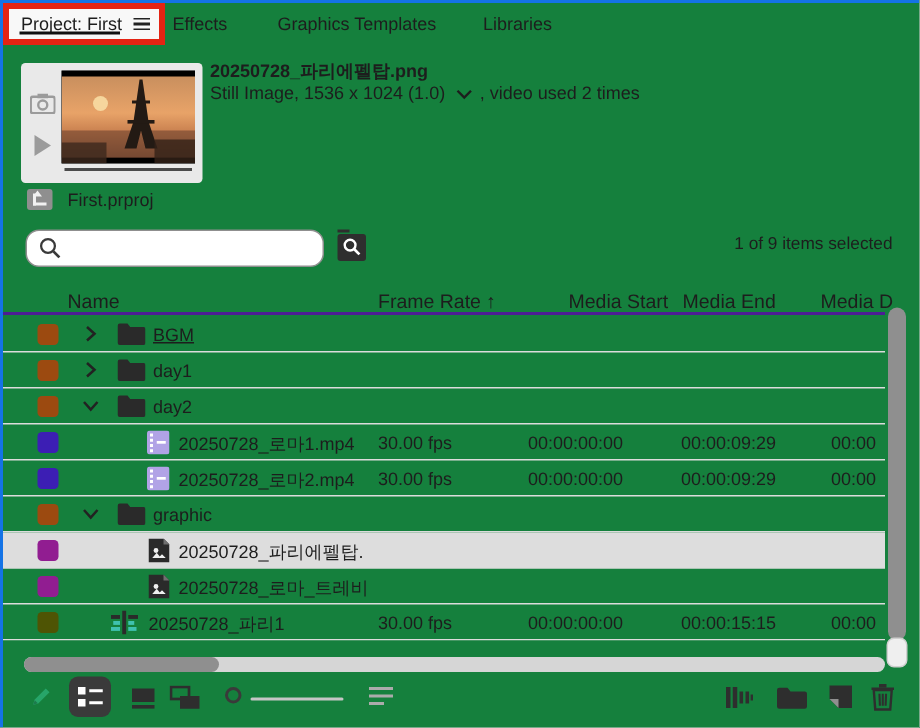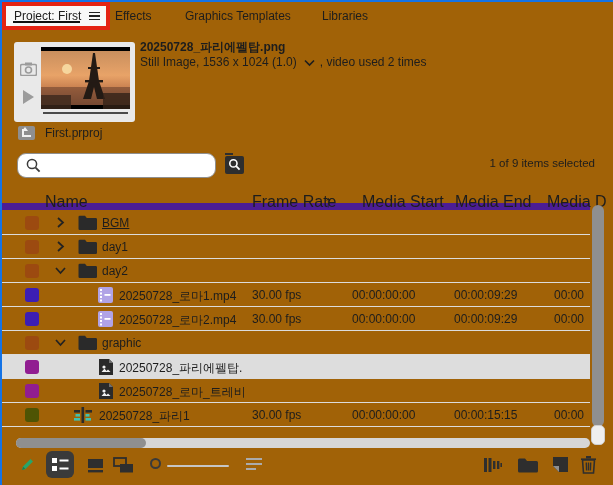--- a/index.html
+++ b/index.html
@@ -1,20 +1,20 @@
 <!DOCTYPE html>
 <html><head>
 <meta charset="utf-8">
 <style>
   * { margin:0; padding:0; box-sizing:border-box; }
   html,body { background:#c9c9c9; }
   body { font-family:"Liberation Sans","DejaVu Sans",sans-serif; }
   #app {
     position:relative; width:613px; height:485px; overflow:hidden;
-    background:#a16207; color:#1d1d1d;
+    background:#15803d; color:#1d1d1d;
   }
   .focus-border-top { position:absolute; left:0; top:0; width:613px; height:2px; background:#1473e6; }
   .focus-border-left { position:absolute; left:0; top:0; width:2px; height:485px; background:#1473e6; }
 
   
   #tabbar { position:absolute; left:2px; top:2px; width:611px; height:30px; }
   .tab { position:absolute; top:0; height:28px; display:flex; align-items:center; font-size:12px; color:#1d1d1d; cursor:default; }
   .tab.annotated { border:4px solid #e42313; background:#f8f8f8; padding:0 6px 0 8px; gap:8px; }
   .tab .underline { position:absolute; left:7px; right:26px; bottom:3px; height:2px; background:#111; }
   .menu-icon { display:inline-flex; flex-direction:column; gap:2px; }
@@ -41,23 +41,23 @@
 
   
   #search-box { position:absolute; left:17px; top:153px; width:199px; height:25px; background:#fff; border:1px solid #8f8f8f; border-radius:9px; display:flex; align-items:center; padding-left:8px; gap:6px; }
   #search-input { border:none; outline:none; flex:1; height:20px; font-size:12px; background:transparent; }
   #find-button { position:absolute; left:225px; top:156px; width:19px; height:18px; background:#2e2e2e; border-radius:2px; }
   #find-button .tick { position:absolute; left:0px; top:-3px; width:8px; height:2px; background:#2e2e2e; }
   #find-button svg { position:absolute; left:3px; top:2px; }
   #status-text { position:absolute; right:18px; top:157px; font-size:11.5px; color:#1d1d1d; }
 
   
-  #table-header { position:absolute; left:2px; top:190px; width:588px; height:20px; font-size:16px; color:#1d1d1d; border-bottom:7px solid #4c1d95; }
+  #table-header { position:absolute; left:2px; top:190px; width:588px; height:20px; font-size:13px; color:#1d1d1d; border-bottom:2px solid #4c1d95; }
   #table-header span { position:absolute; top:3px; white-space:nowrap; }
-  .col-name { left:43px; } .col-fr { left:250px;text-align:center; } .col-ms { left:329px;padding-left:31px; } .col-me { left:453px; } .col-md { left:545px; }
+  .col-name { left:43px; } .col-fr { left:250px;text-align:center; } .col-ms { left:346px;padding-left:31px; } .col-me { left:453px; } .col-md { left:545px; }
   .sort-arrow { left:322px; font-weight:bold; }
   #rows { position:absolute; left:2px; top:211px; width:588px; overflow:hidden; }
   .row { position:relative; width:100%; height:24px; border-bottom:1px solid #dcdcdc; font-size:12px; }
   .row.selected { background:#dddddd; }
   .swatch { position:absolute; left:23px; top:5px; width:14px; height:14px; border-radius:3px; }
   .chevron { position:absolute; top:6px; width:12px; height:12px; }
   .row-icon { position:absolute; top:4px; }
   .row-label { position:absolute; top:5px; white-space:nowrap; }
   .cell { position:absolute; top:5px; white-space:nowrap; }
   .cell.fr { left:250px; } .cell.ms { left:350px; } .cell.me { left:452px; } .cell.md { left:552px; }

